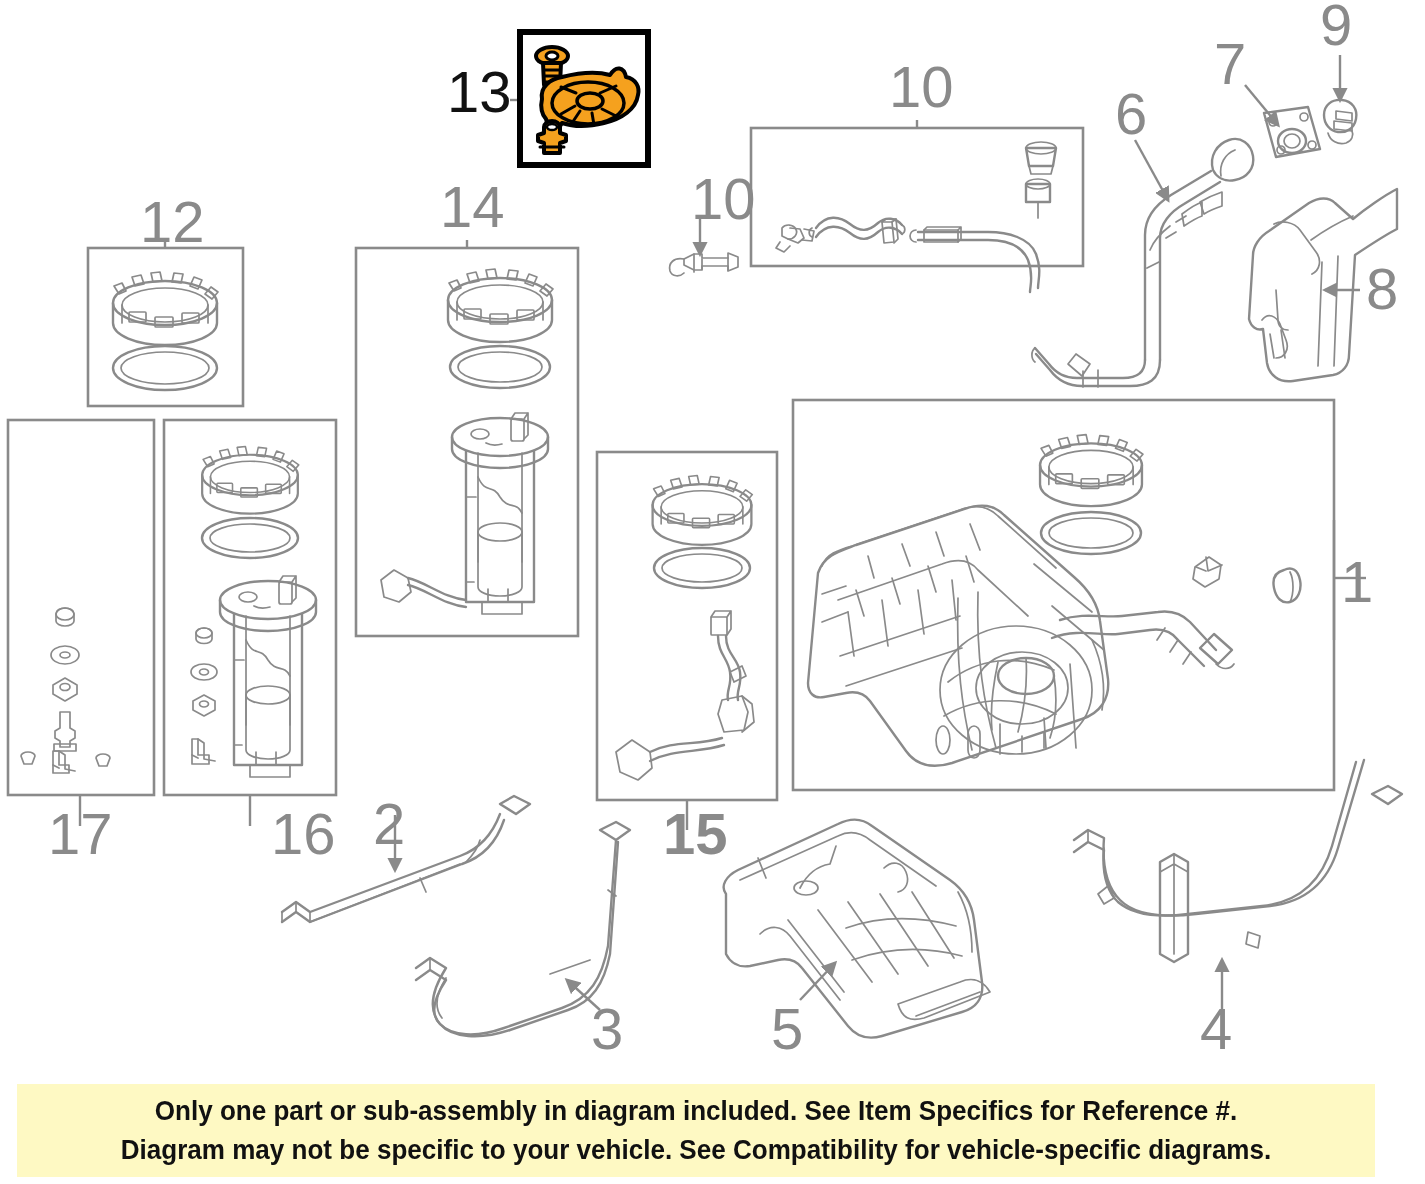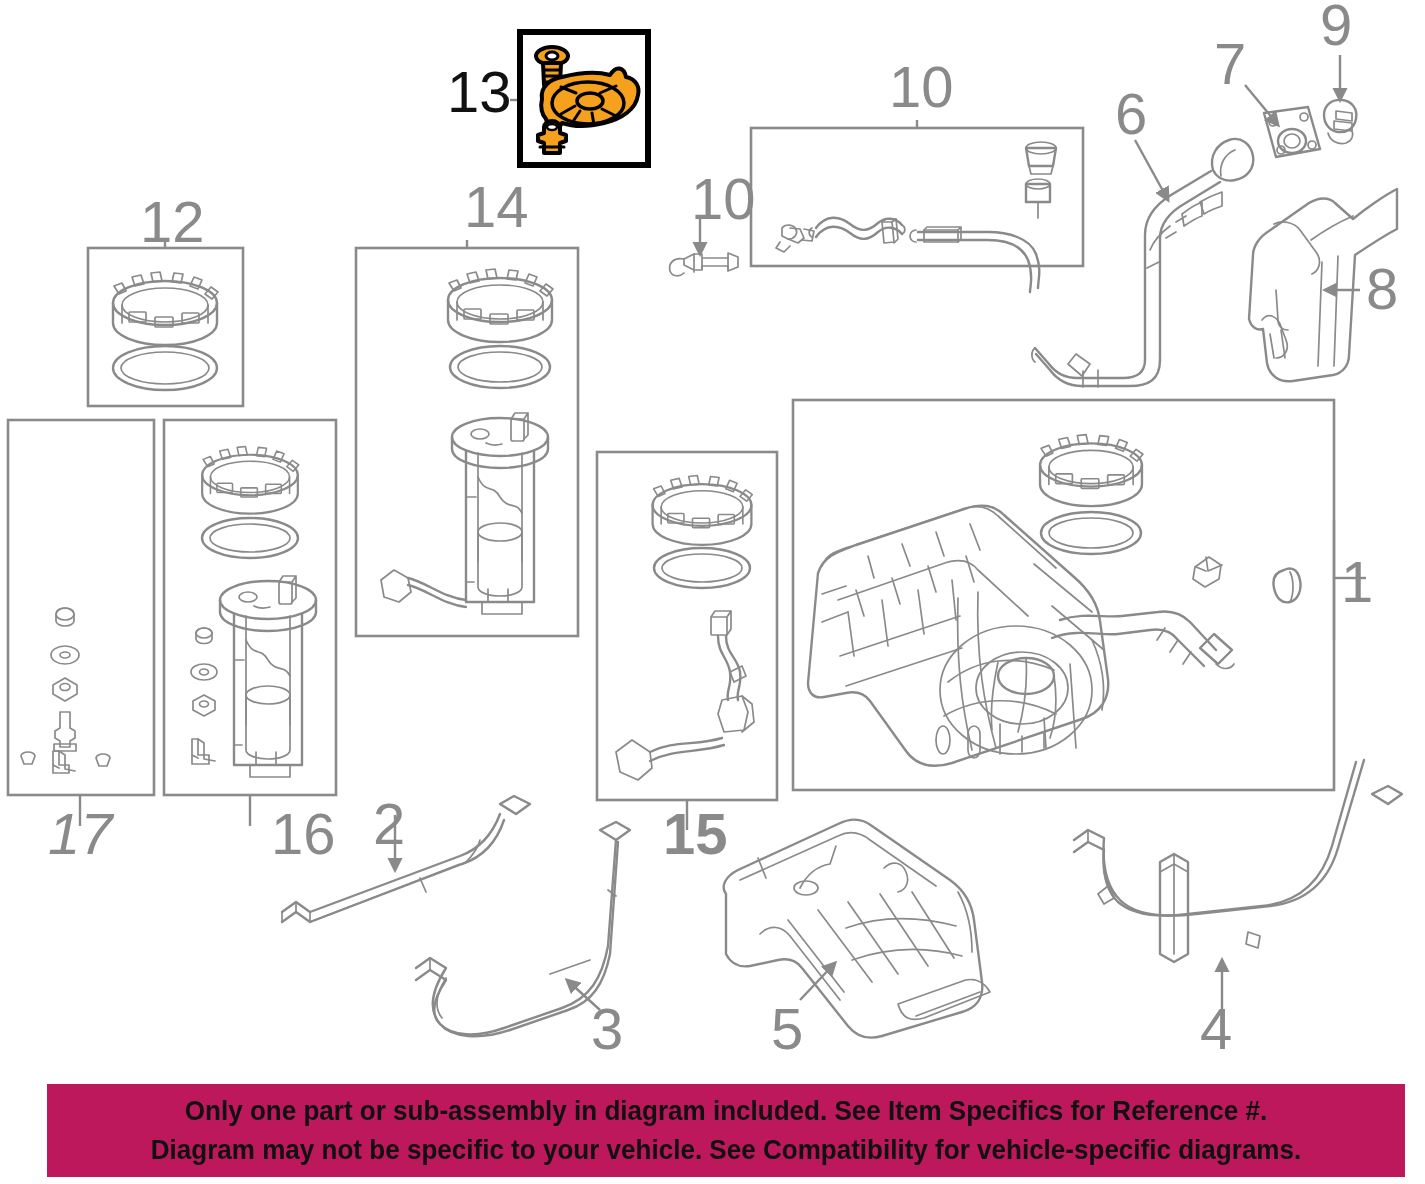--- a/index.html
+++ b/index.html
@@ -2,21 +2,21 @@
 <html><head>
 <meta charset="utf-8">
 <style>
   html,body{margin:0;padding:0;background:#ffffff;}
   body{width:1425px;height:1184px;font-family:"Liberation Sans",sans-serif;overflow:hidden;}
   #stage{position:relative;width:1425px;height:1184px;background:#fff;}
   svg#diagram{position:absolute;left:0;top:0;width:1425px;height:1184px;}
   .callout{position:absolute;color:#8a8a8a;font-family:"Liberation Sans",sans-serif;font-weight:400;line-height:1;user-select:none;}
   .callout.big{font-size:58px;}
   .callout.dark{color:#111;font-size:58px;font-weight:400;}
-  #banner{position:absolute;left:47px;top:1084px;width:1358px;height:93px;background:#be185d;}
+  #banner{position:absolute;left:17px;top:1084px;width:1358px;height:93px;background:#fef9c3;}
   #banner .line{position:absolute;left:0;width:100%;text-align:center;color:#111;
      font-family:"Liberation Sans",sans-serif;font-weight:bold;font-size:28px;
      transform:scaleX(0.93);transform-origin:center;white-space:nowrap;}
   #banner .l1{top:11px;}
   #banner .l2{top:50px;}
 </style>
 </head>
 <body>
 
 <div id="stage">
@@ -537,23 +537,23 @@
   <div class="callout big" style="left:1200px;top:1000px;">4</div>
   <div class="callout big" style="left:771px;top:1000px;">5</div>
   <div class="callout big" style="left:1115px;top:85px;">6</div>
   <div class="callout big" style="left:1214px;top:35px;">7</div>
   <div class="callout big" style="left:1366px;top:260px;">8</div>
   <div class="callout big" style="left:1320px;top:-4px;">9</div>
   <div class="callout big" style="left:889px;top:58px;">10</div>
   <div class="callout big" style="left:691px;top:170px;">10</div>
   <div class="callout big" style="left:140px;top:178px;margin-top:15px;">12</div>
   <div class="callout dark" style="left:447px;top:63px;">13</div>
-  <div class="callout big" style="left:464px;top:178px;text-align:center;">14</div>
+  <div class="callout big" style="left:440px;top:178px;text-align:center;">14</div>
   <div class="callout big" style="left:663px;top:805px;font-weight:bold;">15</div>
   <div class="callout big" style="left:228px;top:805px;margin-left:43px;">16</div>
-  <div class="callout big" style="left:48px;top:805px;font-style:italic;">17</div>
+  <div class="callout big" style="left:48px;top:805px;">17</div>
 
   <div id="banner">
     <div class="line l1">Only one part or sub-assembly in diagram included. See Item Specifics for Reference #.</div>
     <div class="line l2">Diagram may not be specific to your vehicle. See Compatibility for vehicle-specific diagrams.</div>
   </div>
 
 </div>
 
 </body></html>

